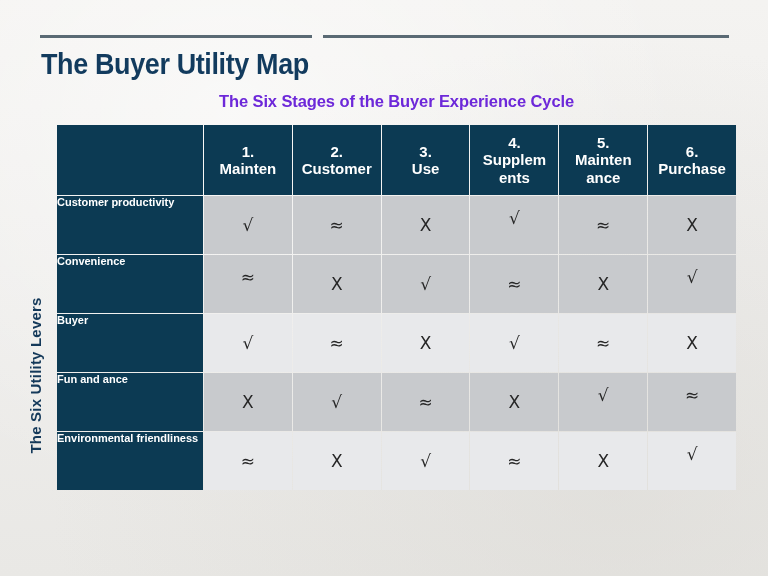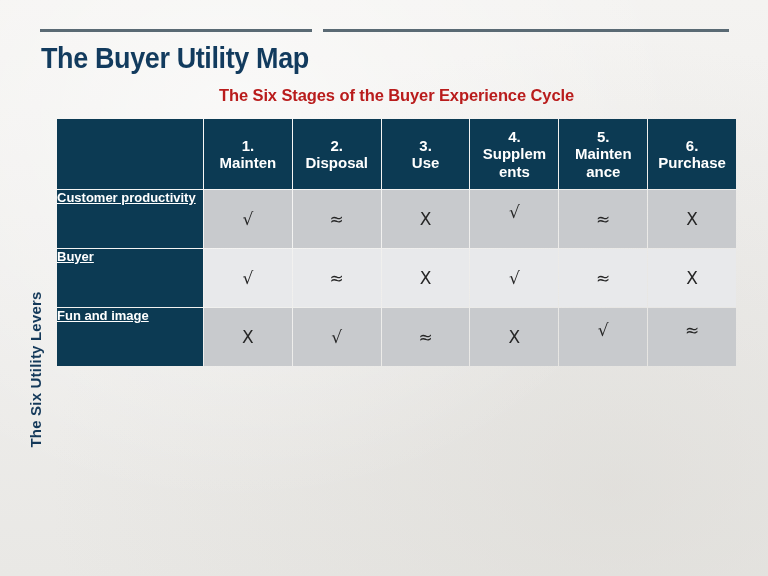--- a/index.html
+++ b/index.html
@@ -21,20 +21,21 @@
     inset: 0;
     background:
       radial-gradient(ellipse at 30% 20%, rgba(255,255,255,0.55) 0%, rgba(255,255,255,0) 60%),
       radial-gradient(ellipse at 80% 85%, rgba(214,212,207,0.45) 0%, rgba(255,255,255,0) 65%),
       linear-gradient(180deg, #f4f3f1 0%, #eeedeb 55%, #e9e8e5 100%);
     pointer-events: none;
   }
   #slide {
     position: absolute;
     inset: 0;
+    margin-top: 6px;
   }
 
   
   .rule {
     position: absolute;
     height: 3px;
     background: #5a6a74;
     top: 29px;
   }
   #rule-left  { left: 40px;  width: 272px; }
@@ -54,21 +55,21 @@
     transform-origin: left center;
   }
   #subtitle {
     position: absolute;
     left: 56px;
     width: 681px;
     top: 86px;
     text-align: center;
     font-size: 16.5px;
     font-weight: bold;
-    color: #b91c1c;
+    color: #6d28d9;
     letter-spacing: -0.1px;
   }
 
   
   #levers-label {
     position: absolute;
     left: -85px;
     top: 361px;
     width: 240px;
     text-align: center;
@@ -114,26 +115,25 @@
     padding: 0 4px;
   }
   .stage-head .num { display: block; }
   .stage-head .name { display: block; }
 
   .lever-cell {
     width: 146px;
     height: 58px;
     vertical-align: top;
     text-align: left;
-    font-size: 13px;
+    font-size: 11px;
     font-weight: bold;
     line-height: 1.16;
     padding: 7px 0 0 10px;
     box-sizing: border-box;
-    text-decoration: underline;
   }
   .mark-cell {
     height: 58px;
     text-align: center;
     vertical-align: middle;
     font-size: 17px;
     color: #262626;
     font-family: "DejaVu Sans", sans-serif;
   }
   tr.band-dark .mark-cell  { background: #c8cacd; }
@@ -163,21 +163,21 @@
     <thead>
       <tr>
         <th class="corner-cell"></th>
 
       <th class="stage-head">
             <span class="num">1.</span>
             <span class="name">Mainten</span>
           </th>
           <th class="stage-head">
             <span class="num">2.</span>
-            <span class="name">Disposal</span>
+            <span class="name">Customer</span>
           </th>
           <th class="stage-head">
             <span class="num">3.</span>
             <span class="name">Use</span>
           </th>
           <th class="stage-head">
             <span class="num">4.</span>
             <span class="name">Supplem
 ents</span>
           </th>
@@ -196,34 +196,52 @@
 
     <tr class="band-dark">
           <td class="lever-cell">Customer productivity</td>
           <td class="mark-cell"><span class="glyph j-mid">√</span></td>
           <td class="mark-cell"><span class="glyph j-mid">≈</span></td>
           <td class="mark-cell"><span class="glyph j-mid">X</span></td>
           <td class="mark-cell"><span class="glyph j-up">√</span></td>
           <td class="mark-cell"><span class="glyph j-mid">≈</span></td>
           <td class="mark-cell"><span class="glyph j-mid">X</span></td>
         </tr>
+        <tr class="band-dark">
+          <td class="lever-cell">Convenience</td>
+          <td class="mark-cell"><span class="glyph j-up">≈</span></td>
+          <td class="mark-cell"><span class="glyph j-mid">X</span></td>
+          <td class="mark-cell"><span class="glyph j-mid">√</span></td>
+          <td class="mark-cell"><span class="glyph j-mid">≈</span></td>
+          <td class="mark-cell"><span class="glyph j-mid">X</span></td>
+          <td class="mark-cell"><span class="glyph j-up">√</span></td>
+        </tr>
         <tr class="band-light">
           <td class="lever-cell">Buyer</td>
           <td class="mark-cell"><span class="glyph j-mid">√</span></td>
           <td class="mark-cell"><span class="glyph j-mid">≈</span></td>
           <td class="mark-cell"><span class="glyph j-mid">X</span></td>
           <td class="mark-cell"><span class="glyph j-mid">√</span></td>
           <td class="mark-cell"><span class="glyph j-mid">≈</span></td>
           <td class="mark-cell"><span class="glyph j-mid">X</span></td>
         </tr>
         <tr class="band-dark">
-          <td class="lever-cell">Fun and image</td>
+          <td class="lever-cell">Fun and ance</td>
           <td class="mark-cell"><span class="glyph j-mid">X</span></td>
           <td class="mark-cell"><span class="glyph j-mid">√</span></td>
           <td class="mark-cell"><span class="glyph j-mid">≈</span></td>
           <td class="mark-cell"><span class="glyph j-mid">X</span></td>
           <td class="mark-cell"><span class="glyph j-up">√</span></td>
           <td class="mark-cell"><span class="glyph j-up">≈</span></td>
+        </tr>
+        <tr class="band-light">
+          <td class="lever-cell">Environmental friendliness</td>
+          <td class="mark-cell"><span class="glyph j-mid">≈</span></td>
+          <td class="mark-cell"><span class="glyph j-mid">X</span></td>
+          <td class="mark-cell"><span class="glyph j-mid">√</span></td>
+          <td class="mark-cell"><span class="glyph j-mid">≈</span></td>
+          <td class="mark-cell"><span class="glyph j-mid">X</span></td>
+          <td class="mark-cell"><span class="glyph j-up">√</span></td>
         </tr>
       </tbody>
   </table>
 
 </div>
 
 </body></html>

